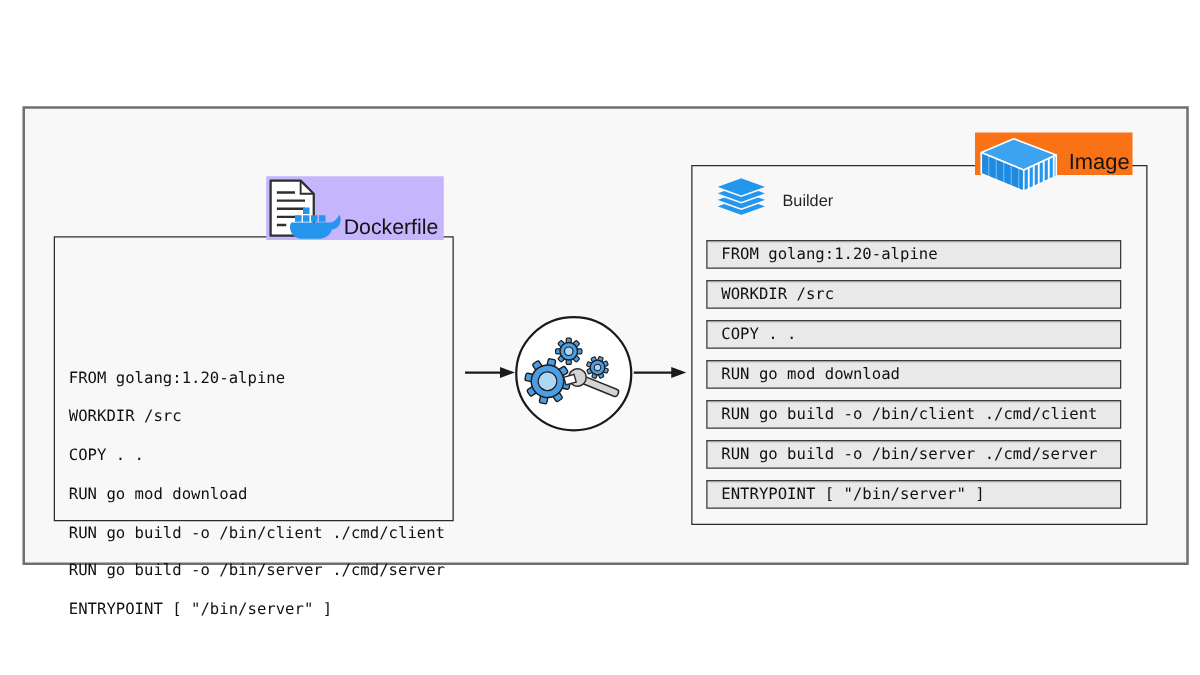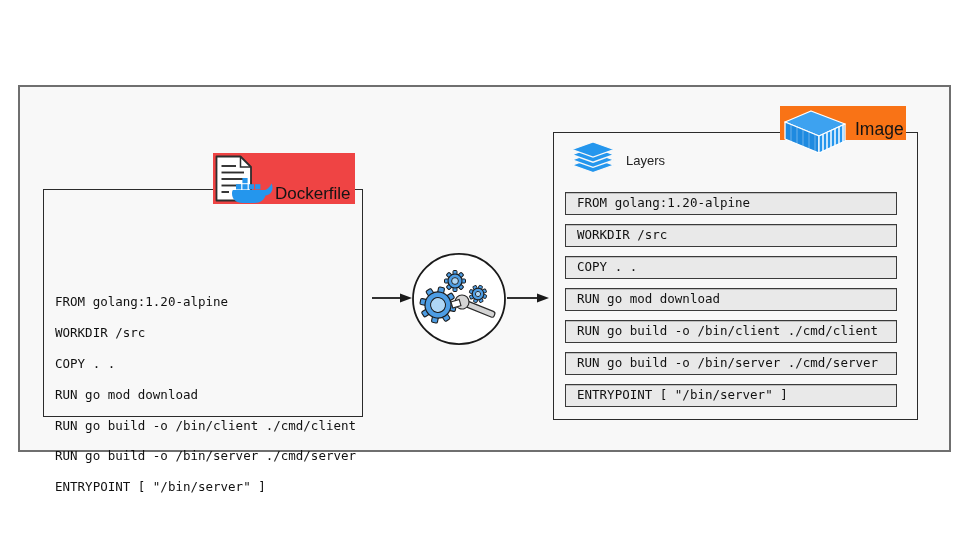--- a/index.html
+++ b/index.html
@@ -16,22 +16,22 @@
     position:absolute;left:23px;top:102px;width:320px;height:228px;
     box-sizing:border-box;border:1.6px solid #2b2b2b;background:transparent;
   }
   .code-lines{
     position:absolute;left:0;top:0;right:0;bottom:0;
     padding:5px 0 0 11px;
     font-family:"DejaVu Sans Mono", monospace;font-size:12.5px;line-height:30.8px;
     color:#111;white-space:pre;
   }
   .dockerfile-label{
-    position:absolute;left:193px;top:66px;width:142px;height:51px;
-    background:#ef4444;z-index:3;
+    position:absolute;left:193px;top:54px;width:142px;height:51px;
+    background:#c4b5fd;z-index:3;
   }
   .dockerfile-label .doc{position:absolute;left:2px;top:2px;}
   .dockerfile-label .whale{position:absolute;left:17px;top:23px;}
   .dockerfile-label .title{
     position:absolute;left:62px;top:31px;font-size:17px;line-height:20px;color:#141414;
   }
   
   .arrow1{position:absolute;left:351px;top:204px;}
   .arrow2{position:absolute;left:486px;top:204px;}
   
@@ -165,21 +165,21 @@
   </svg>
 
   <div class="image-box">
     <div class="layers-header">
       <svg class="layers-icon" width="46" height="32" viewBox="0 0 46 32">
         <polygon points="23,0 44,7.5 23,15 2,7.5" transform="translate(0,15.6)" fill="#2496ED" stroke="#f8f8f8" stroke-width="1.3"></polygon>
         <polygon points="23,0 44,7.5 23,15 2,7.5" transform="translate(0,10.4)" fill="#2496ED" stroke="#f8f8f8" stroke-width="1.3"></polygon>
         <polygon points="23,0 44,7.5 23,15 2,7.5" transform="translate(0,5.2)" fill="#2496ED" stroke="#f8f8f8" stroke-width="1.3"></polygon>
         <polygon points="23,0 44,7.5 23,15 2,7.5" fill="#2496ED" stroke="#f8f8f8" stroke-width="1.3"></polygon>
       </svg>
-      <div class="layers-title">Layers</div>
+      <div class="layers-title">Builder</div>
     </div>
     <div class="layer-list">
 
     <div class="layer-row">FROM golang:1.20-alpine</div>
         <div class="layer-row">WORKDIR /src</div>
         <div class="layer-row">COPY . .</div>
         <div class="layer-row">RUN go mod download</div>
         <div class="layer-row">RUN go build -o /bin/client ./cmd/client</div>
         <div class="layer-row">RUN go build -o /bin/server ./cmd/server</div>
         <div class="layer-row">ENTRYPOINT [ "/bin/server" ]</div>

